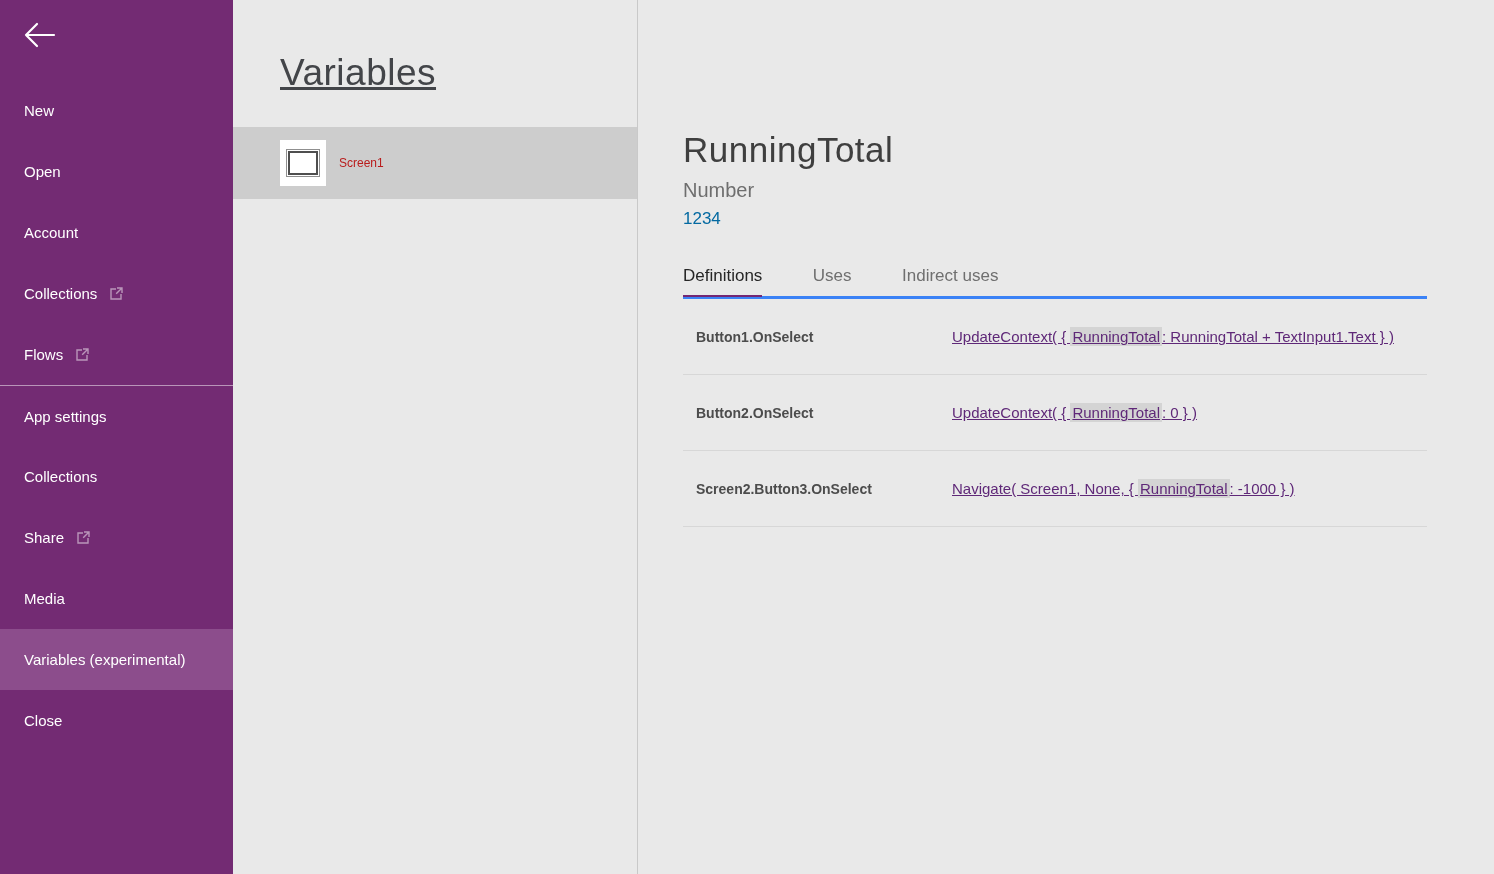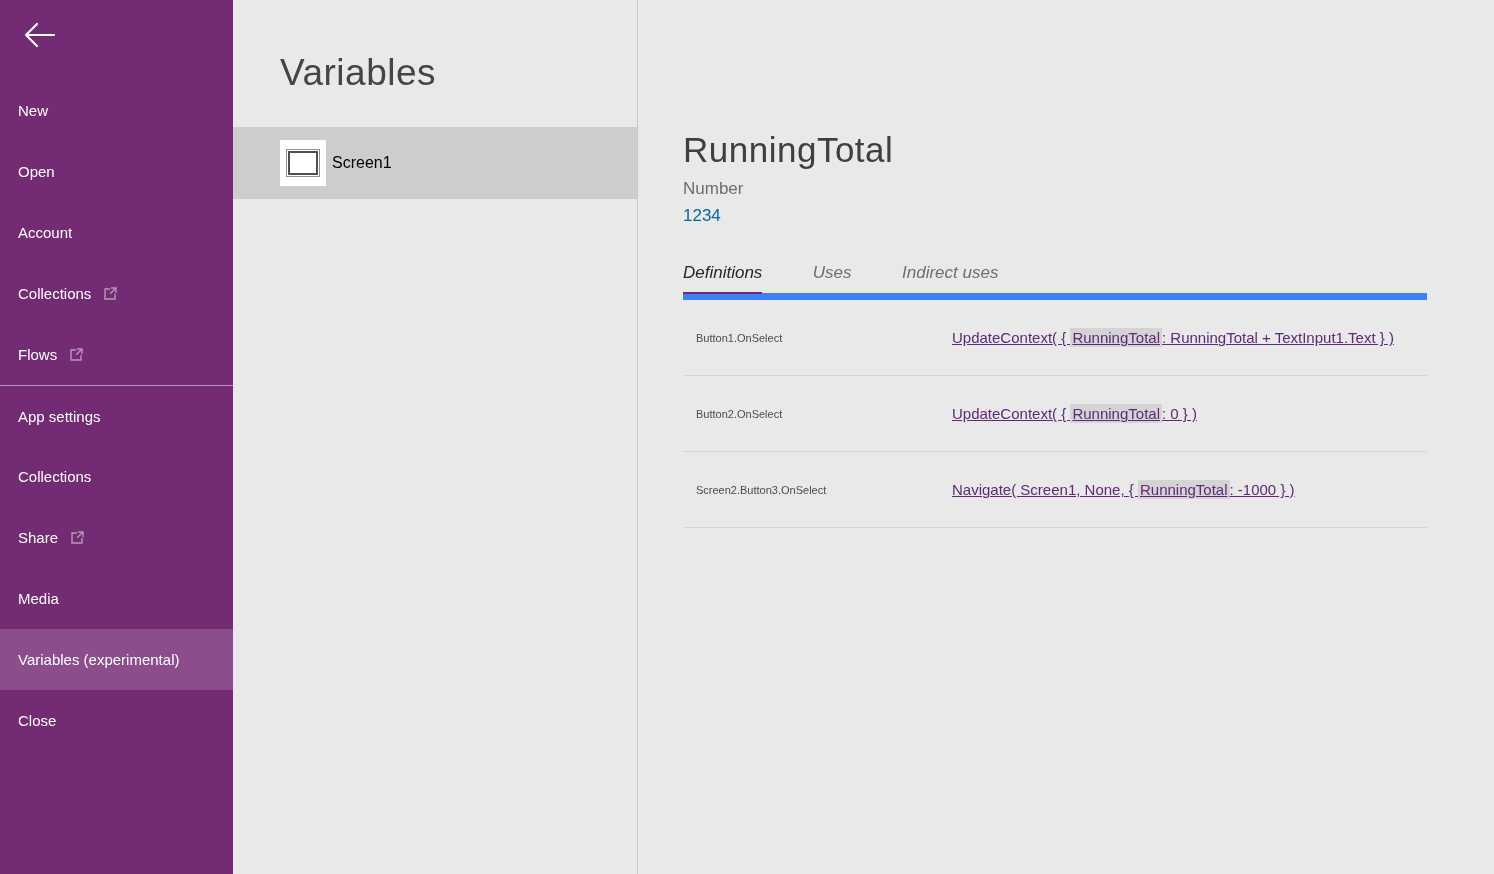--- a/index.html
+++ b/index.html
@@ -20,40 +20,41 @@
   .back-button {
     position: absolute; top: 20px; left: 20px;
     width: 38px; height: 34px;
     display: flex; align-items: center; justify-content: center;
     cursor: pointer;
   }
   .menu { position: absolute; top: 80px; left: 0; right: 0; }
   .menu-item {
     height: 61px;
     display: flex; align-items: center;
-    padding-left: 18px;
+    padding-left: 24px;
     font-size: 15px;
     color: #fff;
     cursor: pointer;
   }
   .menu-item.bordered { border-top: 1px solid rgba(255,255,255,0.5); }
   .menu-item.active { background: #8c4d8c; }
   .ext-icon { margin-left: 12px; display: inline-flex; opacity: 0.5; }
 
   
   .middle {
     width: 405px; min-width: 405px; height: 100%;
     background: #e9e9e9;
     border-right: 1px solid #c9c9c9;
   }
   .middle-title {
     padding: 52px 0 0 47px;
     font-size: 37px; font-weight: 300;
     color: #434549;
     letter-spacing: 0.5px;
+    text-decoration: underline;
   }
   .screen-row {
     margin-top: 33px;
     height: 72px;
     background: #cdcdcd;
     display: flex; align-items: center;
     padding-left: 47px;
     cursor: pointer;
   }
   .screen-icon-box {
@@ -65,42 +66,41 @@
     width: 34px; height: 28px;
     border: 1px solid #8f8f8f;
     padding: 1px;
     background: #fff;
   }
   .screen-glyph-inner {
     width: 100%; height: 100%;
     border: 2px solid #4f4f4f;
     background: #fff;
   }
-  .screen-label { margin-left: 6px; font-size: 16px; color: #000000; }
+  .screen-label { margin-left: 13px; font-size: 12px; color: #b91c1c; }
 
   
   .detail {
     flex: 1; height: 100%;
     background: #e9e9e9;
     padding: 0 67px 16px 45px;
   }
   .detail-title {
     margin-top: 130px;
     font-size: 35px; font-weight: 300;
     color: #3f3f3f;
     line-height: 1.15;
     letter-spacing: 0.5px;
   }
-  .detail-type { margin-top: 9px; font-size: 17px; color: #6e6e6e; }
+  .detail-type { margin-top: 9px; font-size: 20px; color: #6e6e6e; }
   .detail-value { margin-top: 7px; font-size: 17px; color: #0369a1; }
 
   .tabs {
     margin-top: 37px;
-    border-bottom: 7px solid #3b82f6;
-    font-style: italic;
+    border-bottom: 3px solid #3b82f6;
   }
   .tab {
     display: inline-block;
     margin-right: 46px;
     padding-bottom: 9px;
     font-size: 17px;
     color: #6f6f6f;
     cursor: pointer;
     margin-bottom: -1px;
   }
@@ -110,22 +110,23 @@
   }
 
   .def-row {
     height: 76px;
     display: flex; align-items: center;
     border-bottom: 1px solid #d7d7d7;
   }
   .def-source {
     width: 269px; min-width: 269px;
     padding-left: 13px;
-    font-size: 11px;
+    font-size: 14px;
     color: #4c4c4c;
+    font-weight: bold;
   }
   .formula {
     font-size: 15px;
     color: #5f2878;
     text-decoration: underline;
     white-space: pre;
     cursor: pointer;
   }
   .formula .hl { background: #d4d4d4; padding: 1px 2px; }
 </style>

